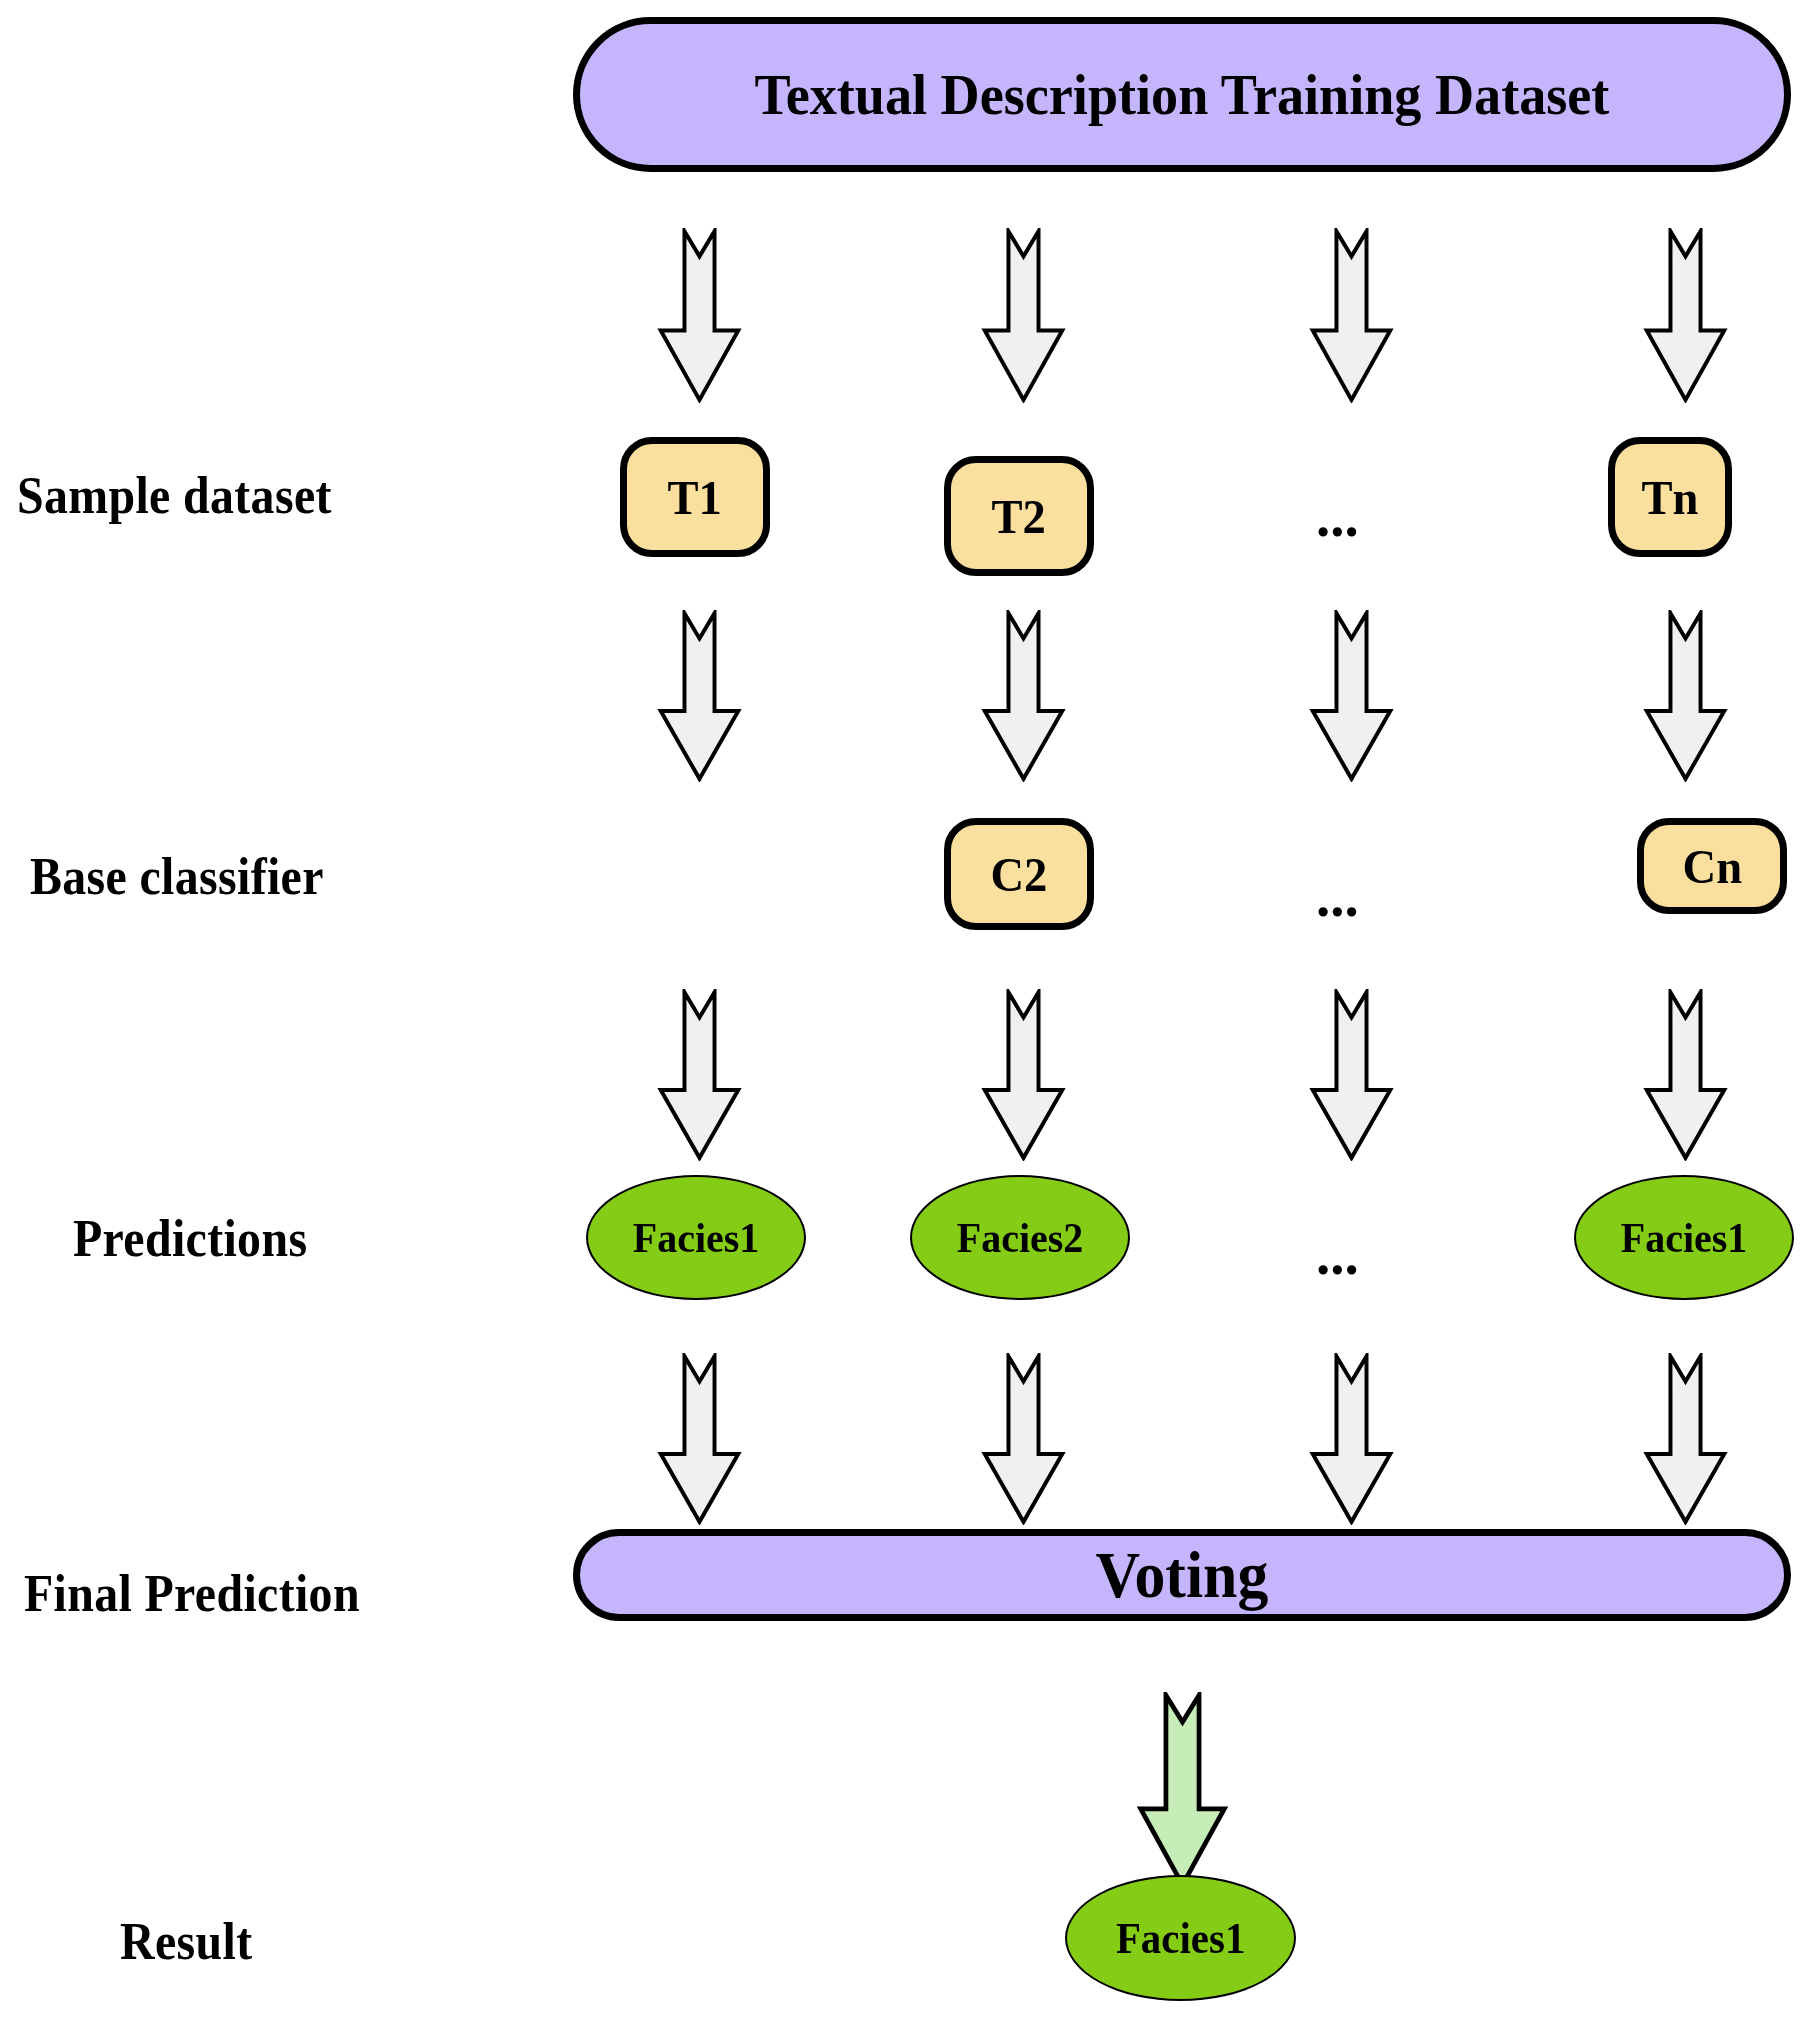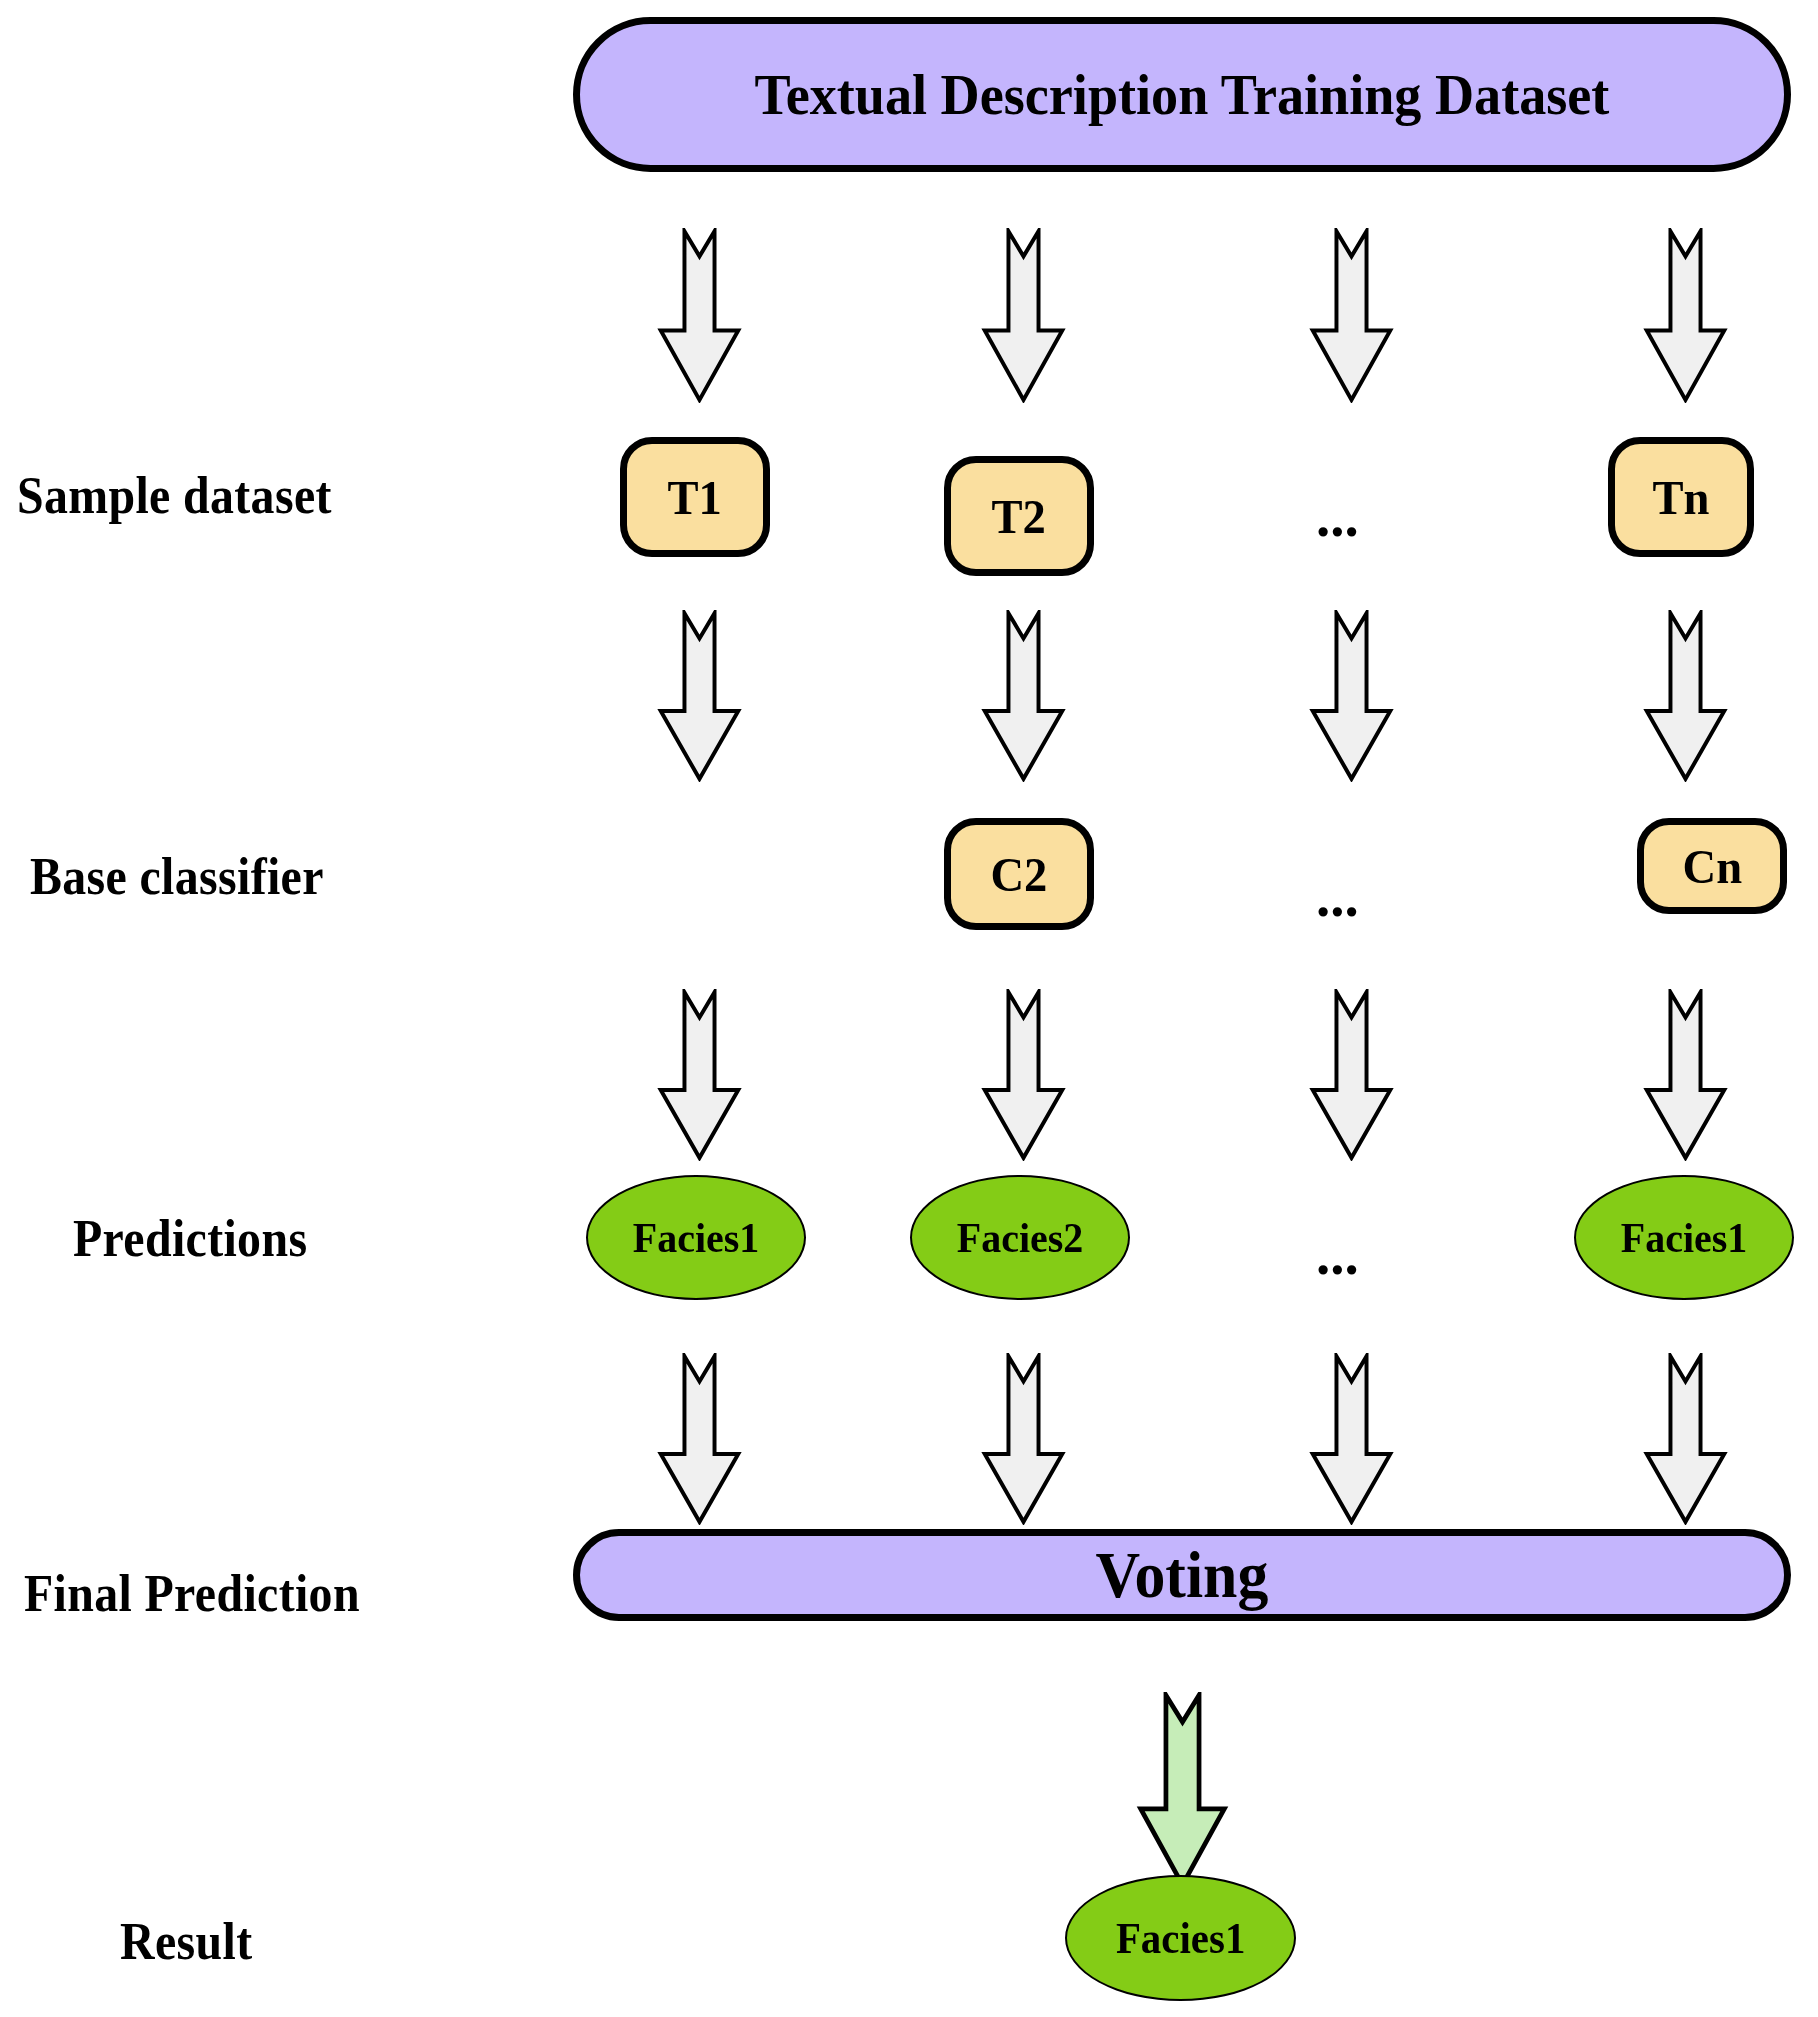--- a/index.html
+++ b/index.html
@@ -143,21 +143,21 @@
     </svg>
   </div>
 
   <div class="nodebox" style="left:620px; top:437px; width:150px; height:120px;">
     <span>T1</span>
   </div>
   <div class="nodebox" style="left:944px; top:437px; width:150px; height:120px;margin-top:19px;">
     <span>T2</span>
   </div>
   <div class="dots" style="left:1316px; top:506px;">...</div>
-  <div class="nodebox" style="left:1608px; top:437px; width:146px; height:120px;">
+  <div class="nodebox" style="left:1608px; top:437px; width:124px; height:120px;">
     <span>Tn</span>
   </div>
 
   <div class="arrow" style="left:656px; top:610px; width:87px; height:172px;">
     <svg viewBox="0 0 110 218" preserveAspectRatio="none">
       <polygon points="36,4 55,36 74,4 74,128 104,128 55,214 6,128 36,128" fill="#f0f0f0" stroke="#000000" stroke-width="5"></polygon>
     </svg>
   </div>
   <div class="arrow" style="left:980px; top:610px; width:87px; height:172px;">
     <svg viewBox="0 0 110 218" preserveAspectRatio="none">

